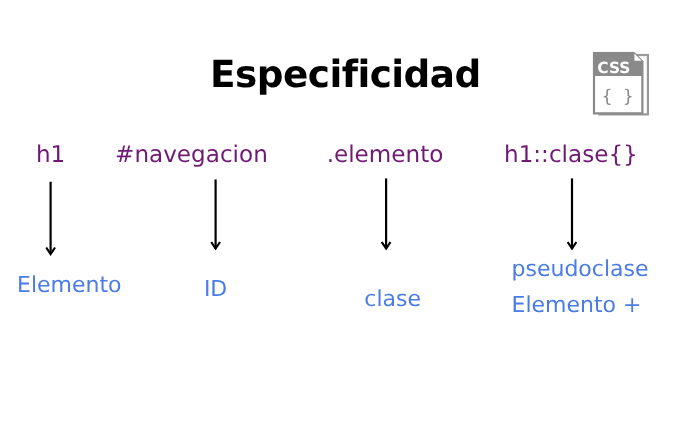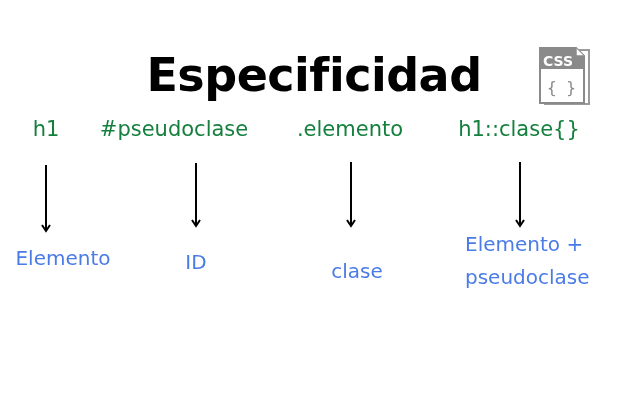--- a/index.html
+++ b/index.html
@@ -2,25 +2,25 @@
 <html><head>
 <meta charset="utf-8">
 <style>
   html, body { margin: 0; padding: 0; }
   body {
     width: 628px; height: 400px; background: #ffffff; position: relative; overflow: hidden;
     font-family: "DejaVu Sans", "Liberation Sans", sans-serif;
   }
   .title {
     position: absolute; left: 0; width: 628px; top: 48px; text-align: center;
-    font-weight: bold; font-size: 46px; color: #000; letter-spacing: -0.5px;
+    font-weight: bold; font-size: 34px; color: #000; letter-spacing: -0.5px;
   }
   .css-icon { position: absolute; left: 538px; top: 47px; width: 54px; height: 60px; }
   .selector {
-    position: absolute; top: 117px; font-size: 21px; color: #15803d; white-space: nowrap;
+    position: absolute; top: 128px; font-size: 21px; color: #701a75; white-space: nowrap;
     transform: translateX(-50%);
   }
   .arrow { position: absolute; width: 10px; transform: translateX(-50%); }
   .label {
     position: absolute; font-size: 20px; color: #4a7be6; white-space: nowrap;
     transform: translateX(-50%);
   }
   .label.multi { font-size: 20px; line-height: 33px; text-align: left; transform: none; white-space: normal; }
 </style>
 </head>
@@ -37,35 +37,35 @@
   <text x="9" y="46" font-family="DejaVu Sans Mono, monospace" font-size="16" fill="#8a8a8a">{ }</text>
 </svg>
 
 <div class="selector" style="left:46px">h1</div>
 <svg class="arrow" style="left:46px; top:165px; height:68px" viewBox="0 0 10 68">
   <line x1="5" y1="0" x2="5" y2="66" stroke="#000" stroke-width="2"></line>
   <path d="M1 60 L5 66 L9 60" fill="none" stroke="#000" stroke-width="2"></path>
 </svg>
 <div class="label" style="left:63px; top:246px">Elemento</div>
 
-<div class="selector" style="left:174px">#pseudoclase</div>
+<div class="selector" style="left:174px">#navegacion</div>
 <svg class="arrow" style="left:196px; top:163px; height:65px" viewBox="0 0 10 65">
   <line x1="5" y1="0" x2="5" y2="63" stroke="#000" stroke-width="2"></line>
   <path d="M1 57 L5 63 L9 57" fill="none" stroke="#000" stroke-width="2"></path>
 </svg>
 <div class="label" style="left:196px; top:250px">ID</div>
 
 <div class="selector" style="left:350px">.elemento</div>
 <svg class="arrow" style="left:351px; top:162px; height:66px" viewBox="0 0 10 66">
   <line x1="5" y1="0" x2="5" y2="64" stroke="#000" stroke-width="2"></line>
   <path d="M1 58 L5 64 L9 58" fill="none" stroke="#000" stroke-width="2"></path>
 </svg>
 <div class="label" style="left:357px; top:259px">clase</div>
 
 <div class="selector" style="left:519px">h1::clase{}</div>
 <svg class="arrow" style="left:520px; top:162px; height:66px" viewBox="0 0 10 66">
   <line x1="5" y1="0" x2="5" y2="64" stroke="#000" stroke-width="2"></line>
   <path d="M1 58 L5 64 L9 58" fill="none" stroke="#000" stroke-width="2"></path>
 </svg>
 <div class="label multi" style="left:465px; top:228px">
+  <div>pseudoclase</div>
   <div>Elemento +</div>
-  <div>pseudoclase</div>
 </div>
 
 </body></html>

